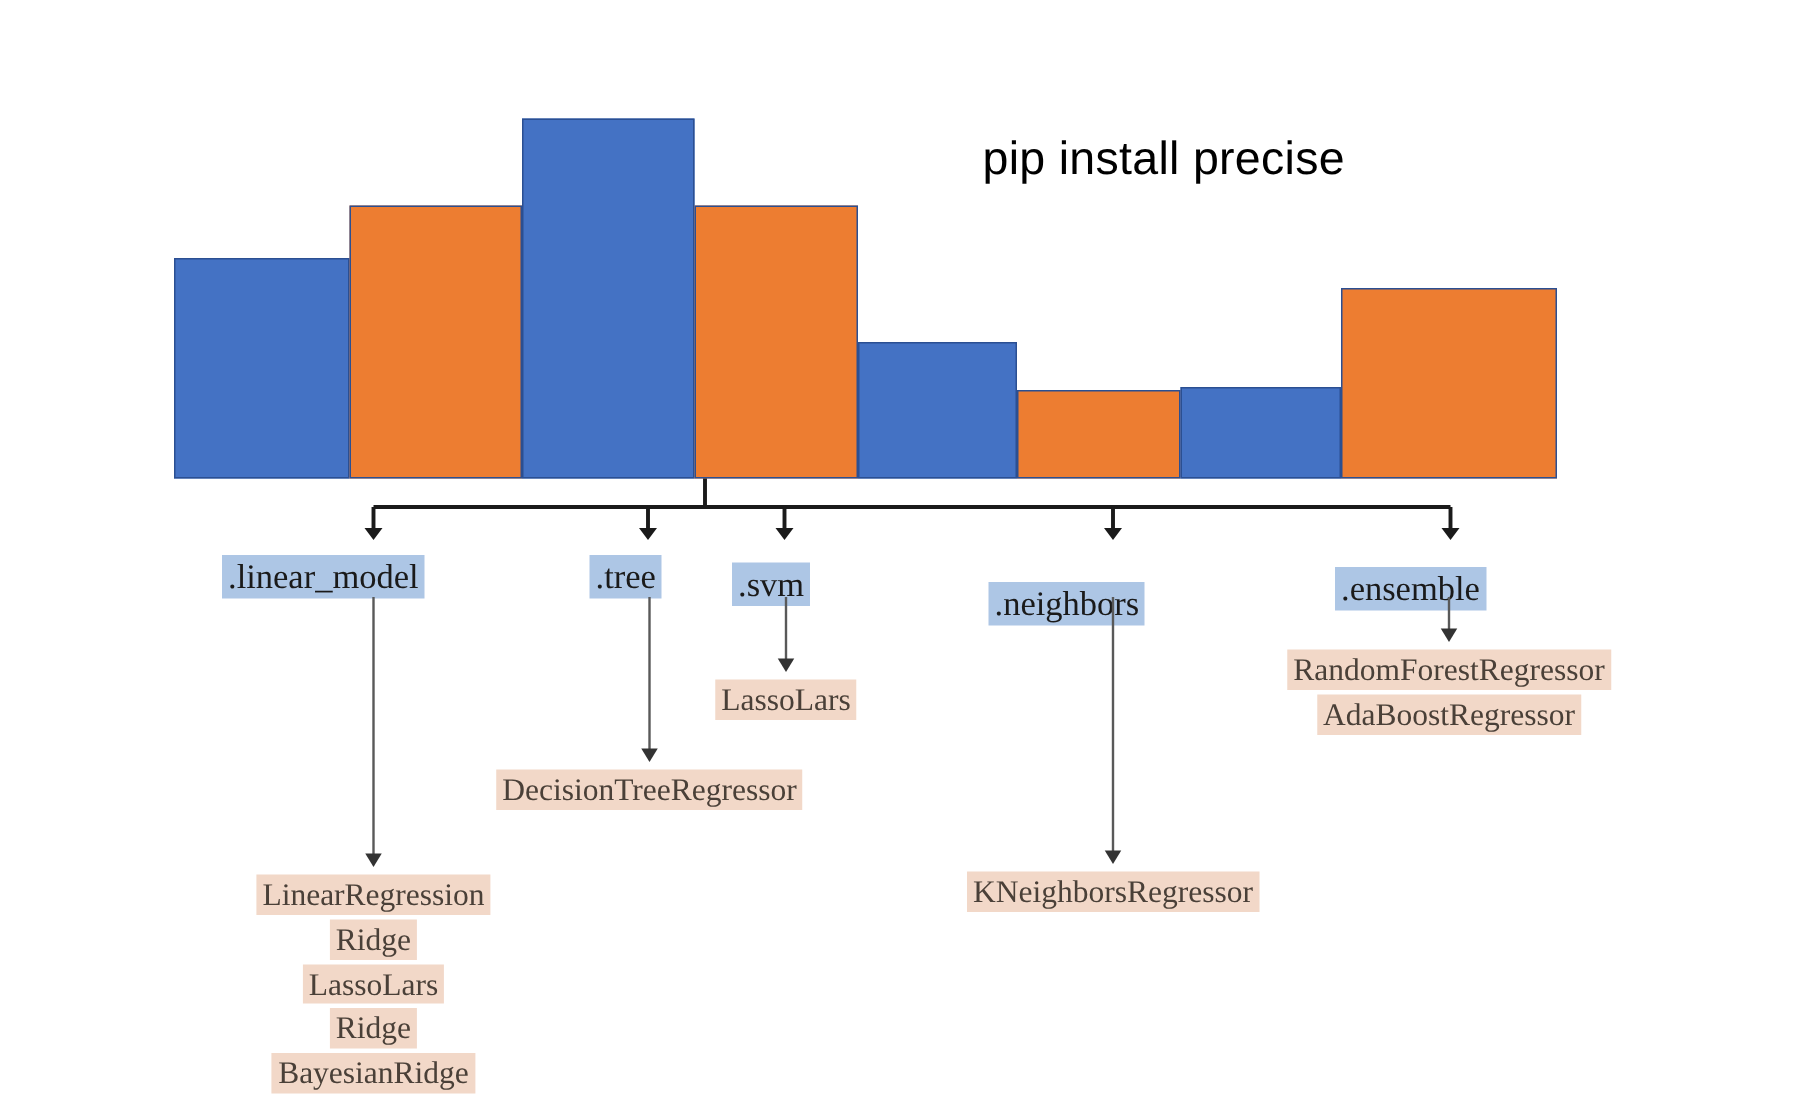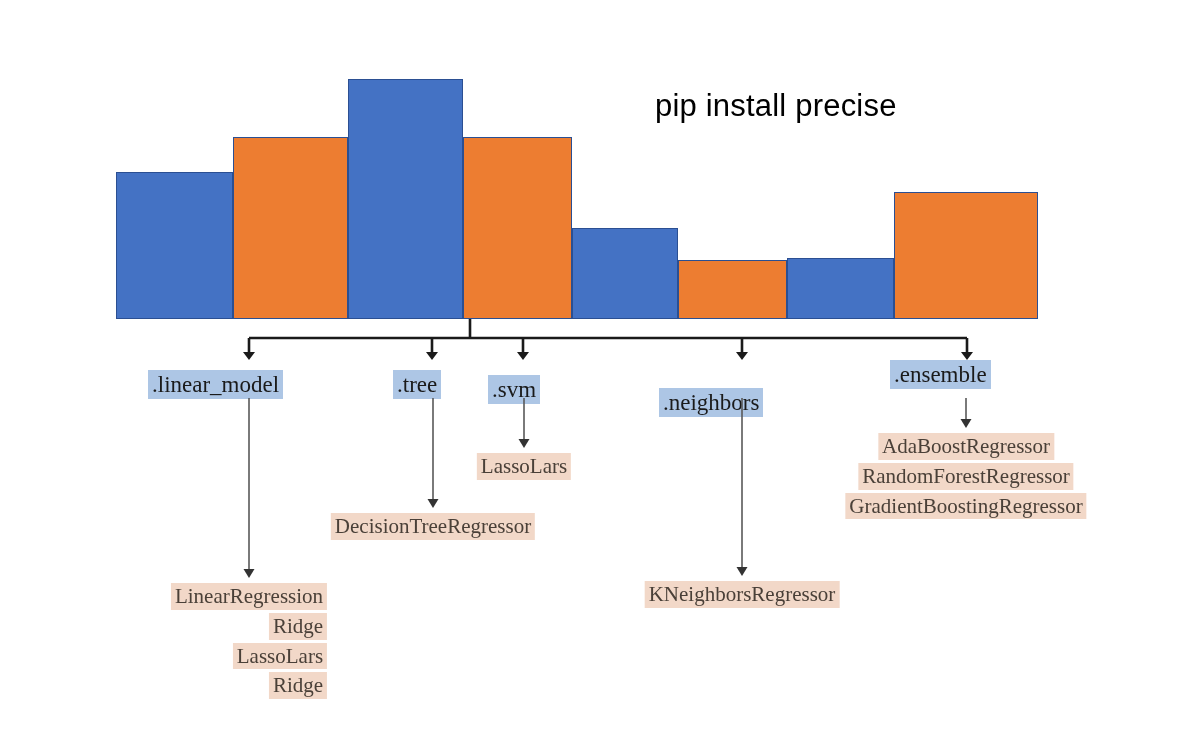--- a/index.html
+++ b/index.html
@@ -129,51 +129,51 @@
         <path d="M742 27 L742 42"></path>
         <path d="M736 41 L748 41 L742 49 Z" fill="#1a1a1a" stroke="none"></path>
         <path d="M967 27 L967 42"></path>
         <path d="M961 41 L973 41 L967 49 Z" fill="#1a1a1a" stroke="none"></path>
       </g>
     </svg>
 
   <div id="labels">
       <div class="chip module" style="left: 148px; top: 354px;">.linear_model</div>
       <div class="leaf-group" style="top: 567px; left: 0px; width: 1200px; pointer-events: none;">
-        <div style="position: absolute; left: 249px; top: 0px; transform: translateX(-50%); display: flex; flex-direction: column; align-items: flex-end; gap: 3px; pointer-events: auto;">
+        <div style="position: absolute; left: 249px; top: 0px; transform: translateX(-50%); display: flex; flex-direction: column; align-items: center; gap: 3px; pointer-events: auto;">
           <div class="chip leaf">LinearRegression</div>
           <div class="chip leaf">Ridge</div>
           <div class="chip leaf">LassoLars</div>
           <div class="chip leaf">Ridge</div>
+          <div class="chip leaf">BayesianRidge</div>
         </div>
       </div>
       <div class="chip module" style="left: 393px; top: 354px; text-align: center;">.tree</div>
       <div class="leaf-group" style="top: 497px; left: 0px; width: 1200px; pointer-events: none;">
         <div style="position: absolute; left: 433px; top: 0px; transform: translateX(-50%); display: flex; flex-direction: column; align-items: flex-end; gap: 3px; pointer-events: auto;">
           <div class="chip leaf">DecisionTreeRegressor</div>
         </div>
       </div>
       <div class="chip module" style="left: 488px; top: 359px;">.svm</div>
       <div class="leaf-group" style="top: 437px; left: 0px; width: 1200px; pointer-events: none;">
         <div style="position: absolute; left: 524px; top: 0px; transform: translateX(-50%); display: flex; flex-direction: column; align-items: center; gap: 3px; pointer-events: auto;">
           <div class="chip leaf">LassoLars</div>
         </div>
       </div>
       <div class="chip module" style="left: 659px; top: 372px;">.neighbors</div>
       <div class="leaf-group" style="top: 565px; left: 0px; width: 1200px; pointer-events: none;">
         <div style="position: absolute; left: 742px; top: 0px; transform: translateX(-50%); display: flex; flex-direction: column; align-items: center; gap: 3px; pointer-events: auto;">
           <div class="chip leaf">KNeighborsRegressor</div>
         </div>
       </div>
-      <div class="chip module" style="left: 890px; top: 344px;">.ensemble</div>
+      <div class="chip module" style="left: 890px; top: 362px;">.ensemble</div>
       <div class="leaf-group" style="top: 417px; left: 0px; width: 1200px; pointer-events: none;">
         <div style="position: absolute; left: 966px; top: 0px; transform: translateX(-50%); display: flex; flex-direction: column; align-items: center; gap: 3px; pointer-events: auto;">
+          <div class="chip leaf">RandomForestRegressor</div>
           <div class="chip leaf">AdaBoostRegressor</div>
-          <div class="chip leaf">RandomForestRegressor</div>
-          <div class="chip leaf">GradientBoostingRegressor</div>
         </div>
       </div>
     </div>
 
   <svg id="connectors" viewBox="0 0 1200 740" xmlns="http://www.w3.org/2000/svg">
       <g stroke="#595959" fill="none" stroke-width="1.6">
         <path d="M249 382 L249 555"></path>
         <path d="M243.5 553 L254.5 553 L249 562 Z" fill="#333333" stroke="none"></path>
       </g>
       <g stroke="#595959" fill="none" stroke-width="1.6">

